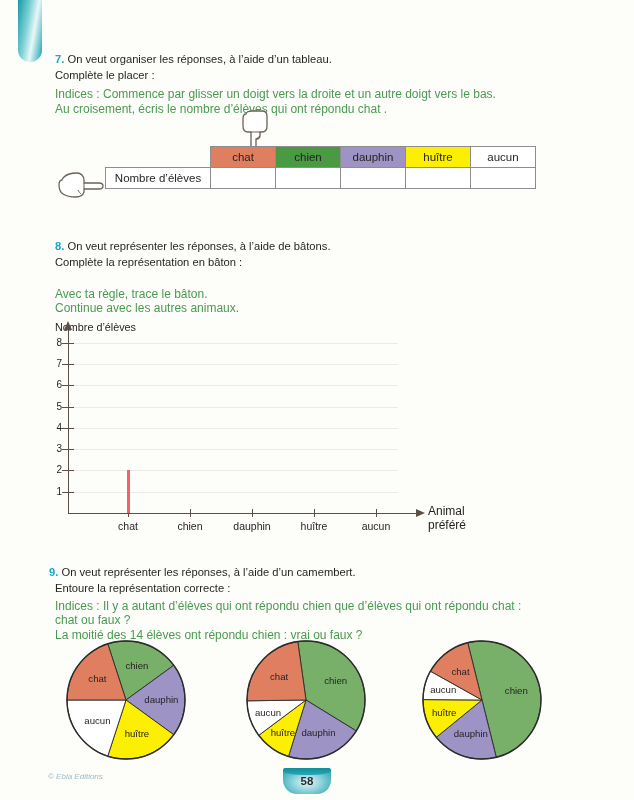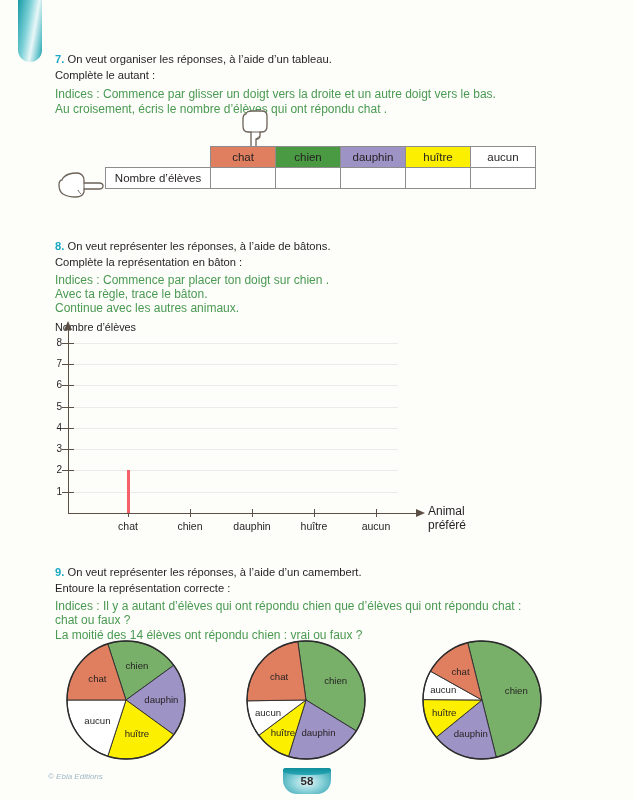--- a/index.html
+++ b/index.html
@@ -84,21 +84,21 @@
 <body>
 
 <div class="page">
 
   <div class="corner-tab"></div>
 
   <div class="tx blk" style="left:55px;top:38px;">
     <span class="q-num">7.</span>
     <span>On veut organiser les réponses, à l’aide d’un tableau.</span>
   </div>
-  <div class="tx blk" style="left:55px;top:54px;">Complète le autant :</div>
+  <div class="tx blk" style="left:55px;top:54px;">Complète le placer :</div>
   <div class="tx grn" style="left:55px;top:72px;">Indices : Commence par glisser un doigt vers la droite et un autre doigt vers le bas.</div>
   <div class="tx grn" style="left:55px;top:87px;">Au croisement, écris le nombre d’élèves qui ont répondu   chat   .</div>
 
   <svg class="hand" style="left:236px;top:110px;" width="34" height="40" viewBox="0 0 34 40">
     <path d="M10 4 C10 2 13 1 16 1 L26 1 C29 1 31 3 31 6 L31 16 C31 20 29 22 26 22
              L24 22 L24 26 C24 28 22 29 21 29 L20 29 L20 37 C20 39 18 39 17 39
              C16 39 15 38 15 37 L15 22 L12 22 C9 22 7 20 7 16 L7 9 C7 6 8 4 10 4 Z" fill="#ffffff" stroke="#6b6258" stroke-width="1.3" stroke-linejoin="round"></path>
     <path d="M15 22 L24 22 M20 29 L24 26" fill="none" stroke="#6b6258" stroke-width="1"></path>
   </svg>
 
@@ -129,21 +129,20 @@
       <td class="c-cell"></td>
     </tr>
   </tbody>
     </table>
 
   <div class="tx blk" style="left:55px;top:225px;">
     <span class="q-num">8.</span>
     <span>On veut représenter les réponses, à l’aide de bâtons.</span>
   </div>
   <div class="tx blk" style="left:55px;top:241px;">Complète la représentation en bâton :</div>
-  <div class="tx grn" style="left:55px;top:258px;">Indices : Commence par placer ton doigt sur   chien   .</div>
   <div class="tx grn" style="left:55px;top:272px;">Avec ta règle, trace le bâton.</div>
   <div class="tx grn" style="left:55px;top:286px;text-align:right;">Continue avec les autres animaux.</div>
 
   <div class="tx blk" style="left:55px;top:306px;font-size:10.8px;">Nombre d’élèves</div>
 
   <div class="chart" id="bar-chart">
     <div class="yaxis"></div>
     <div class="arrow-up"></div>
     <div class="xaxis"></div>
     <div class="arrow-right" style="left:356px;"></div>
@@ -178,21 +177,21 @@
       <div class="xtick" style="left: 130px;"></div>
       <div class="xlab" style="left: 130px;">chien</div>
       <div class="xtick" style="left: 192px;"></div>
       <div class="xlab" style="left: 192px;">dauphin</div>
       <div class="xtick" style="left: 254px;"></div>
       <div class="xlab" style="left: 254px;">huître</div>
       <div class="xtick" style="left: 316px;"></div>
       <div class="xlab" style="left: 316px;">aucun</div>
     </div>
 
-  <div class="tx blk" style="left:55px;top:551px;">
+  <div class="tx blk" style="left:49px;top:551px;">
     <span class="q-num">9.</span>
     <span>On veut représenter les réponses, à l’aide d’un camembert.</span>
   </div>
   <div class="tx blk" style="left:55px;top:567px;">Entoure la représentation correcte :</div>
   <div class="tx grn" style="left:55px;top:584px;">Indices : Il y a autant d’élèves qui ont répondu  chien  que d’élèves qui ont répondu  chat  :</div>
   <div class="tx grn" style="left:55px;top:598px;">chat ou faux ?</div>
   <div class="tx grn" style="left:55px;top:613px;">La moitié des 14 élèves ont répondu   chien   : vrai ou faux ?</div>
 
   <div class="pie-wrap" style="left:62px;top:636px;" id="pie-1">
       <svg width="128" height="128" viewBox="0 0 128 128" class="pie-svg">

